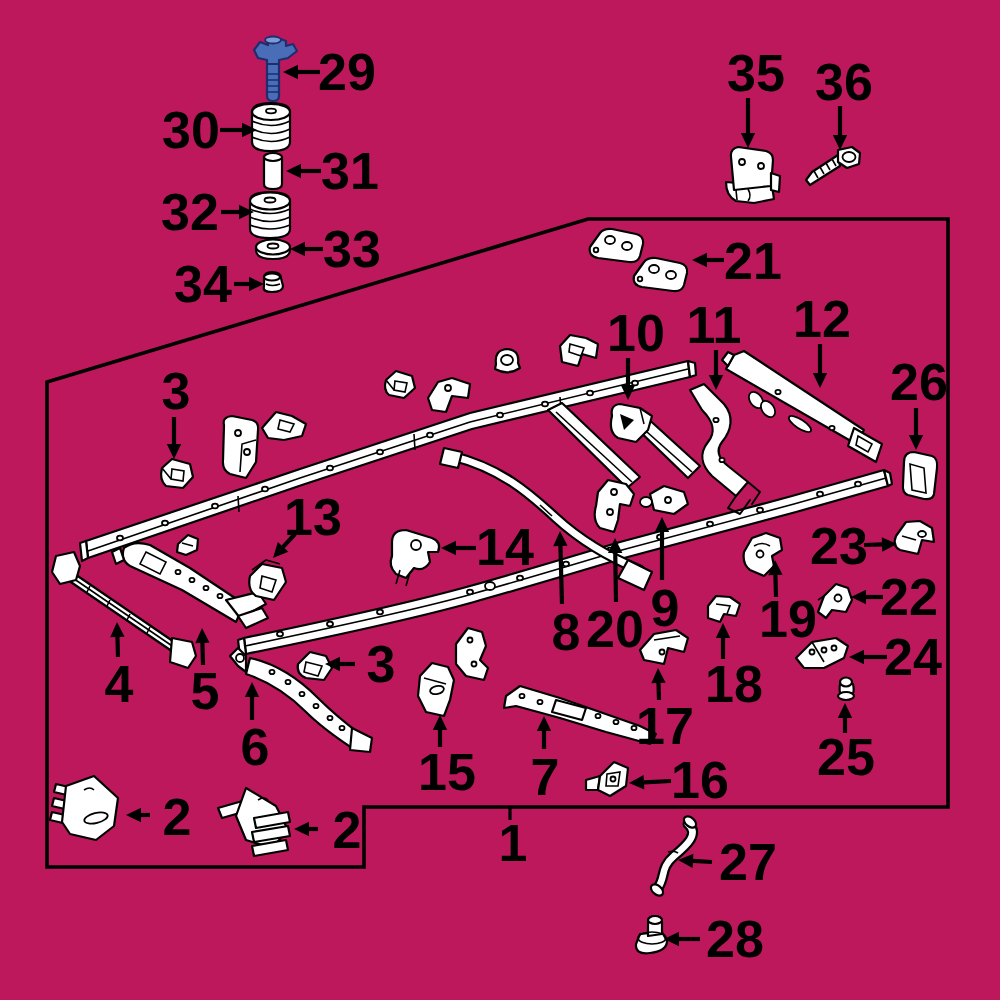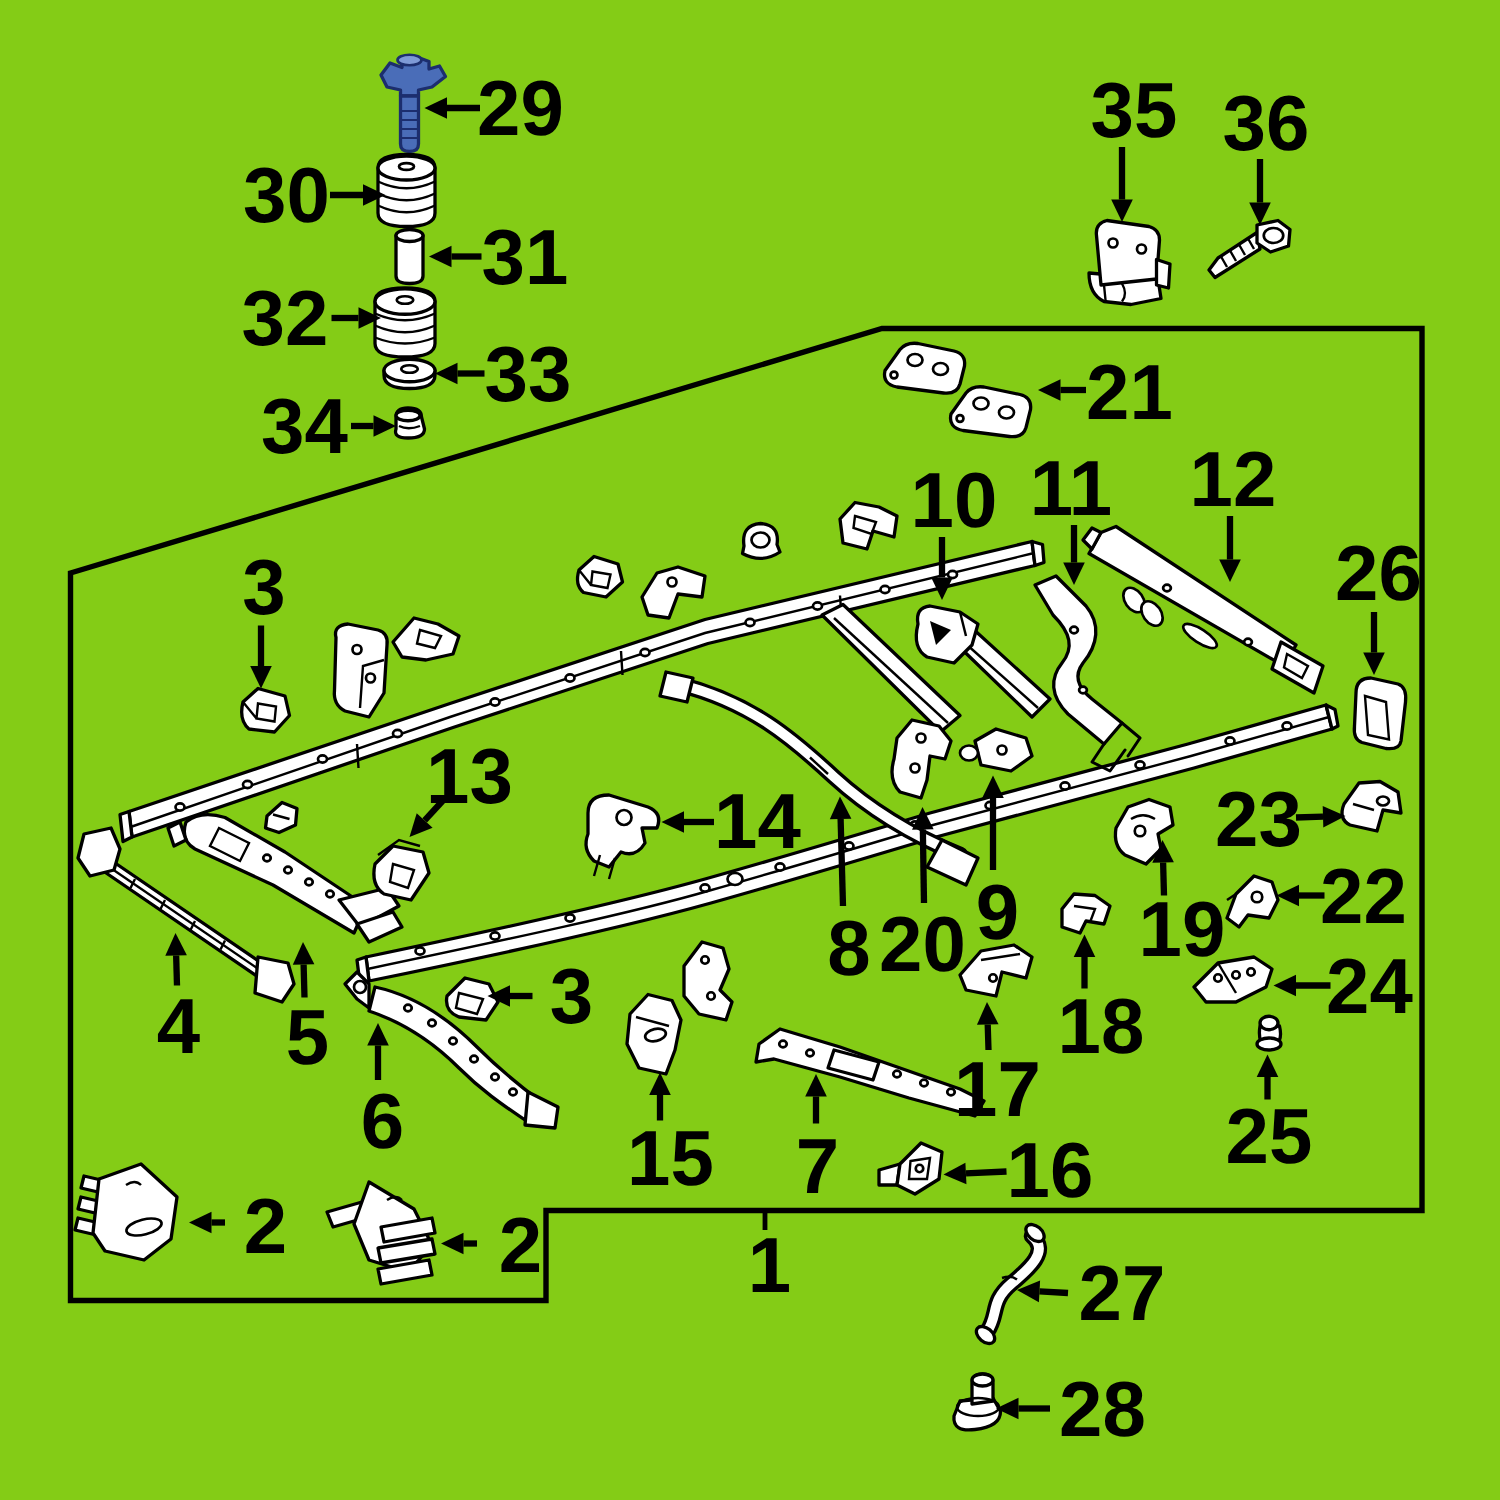--- a/index.html
+++ b/index.html
@@ -1,16 +1,16 @@
 <!DOCTYPE html>
 <html style="--hl-fill: #4a6db8; --hl-stroke: #1c2e6e; --hl-light: #7e9ad6;"><head>
 <meta charset="utf-8">
 <style>
   html,body{margin:0;padding:0;background:#fff;}
-  .stage{position:relative;width:1000px;height:1000px;background:#84cc16;overflow:hidden;
+  .stage{position:relative;width:1000px;height:1000px;background:#be185d;overflow:hidden;
          font-family:"Liberation Sans",sans-serif;text-align:center;}
   svg{position:absolute;left:0;top:0;}
   .p{fill:#fff;stroke:#000;stroke-width:2.2;stroke-linejoin:round;stroke-linecap:round;}
   .ln{fill:none;stroke:#000;stroke-width:2;stroke-linejoin:round;stroke-linecap:round;}
   .thin{fill:none;stroke:#000;stroke-width:1.6;}
   .hole{fill:#fff;stroke:#000;stroke-width:1.8;}
   .dark{fill:#000;stroke:none;}
   .box{fill:none;stroke:#000;stroke-width:3.6;stroke-linejoin:miter;}
   .hl{fill:var(--hl-fill,#4a6db8);stroke:var(--hl-stroke,#1c2e6e);stroke-width:2.2;stroke-linejoin:round;}
   .hl-light{fill:var(--hl-light,#7e9ad6);stroke:var(--hl-stroke,#1c2e6e);stroke-width:1.8;}

